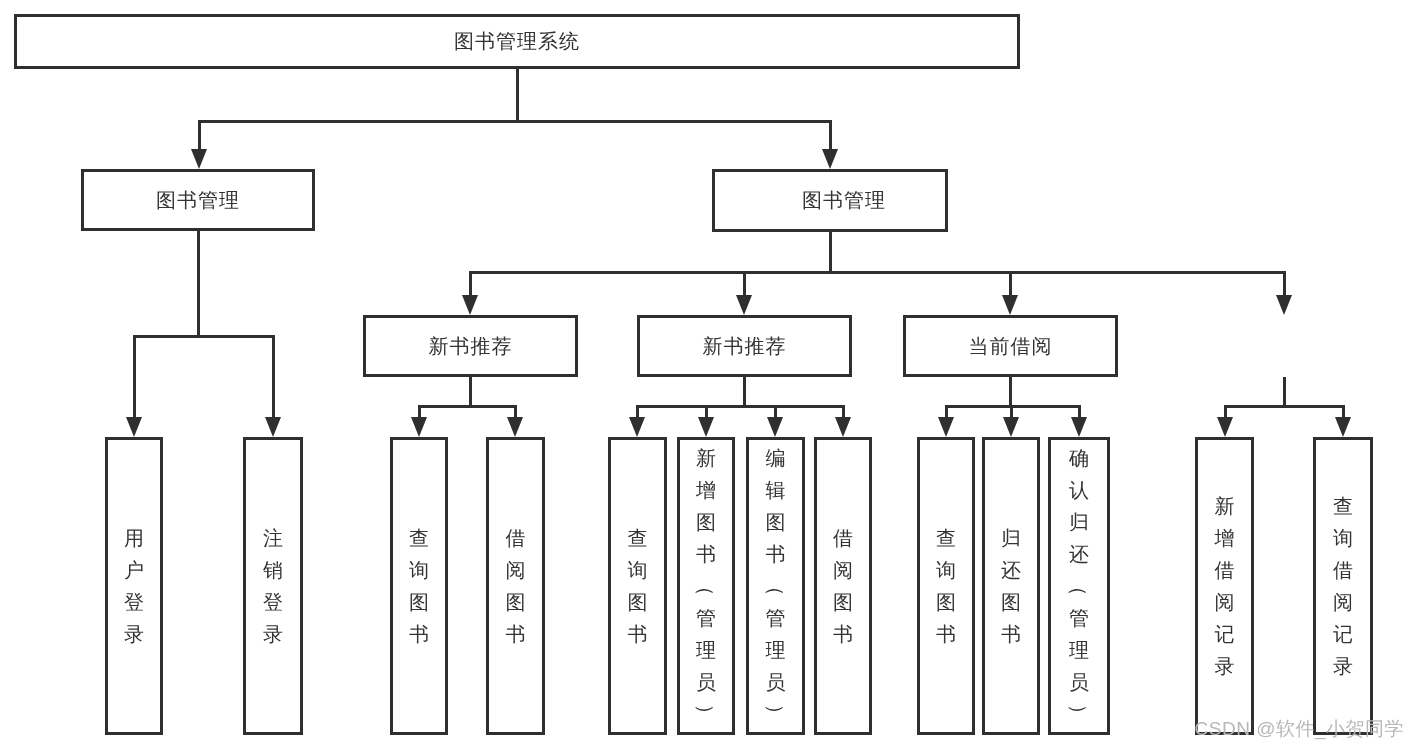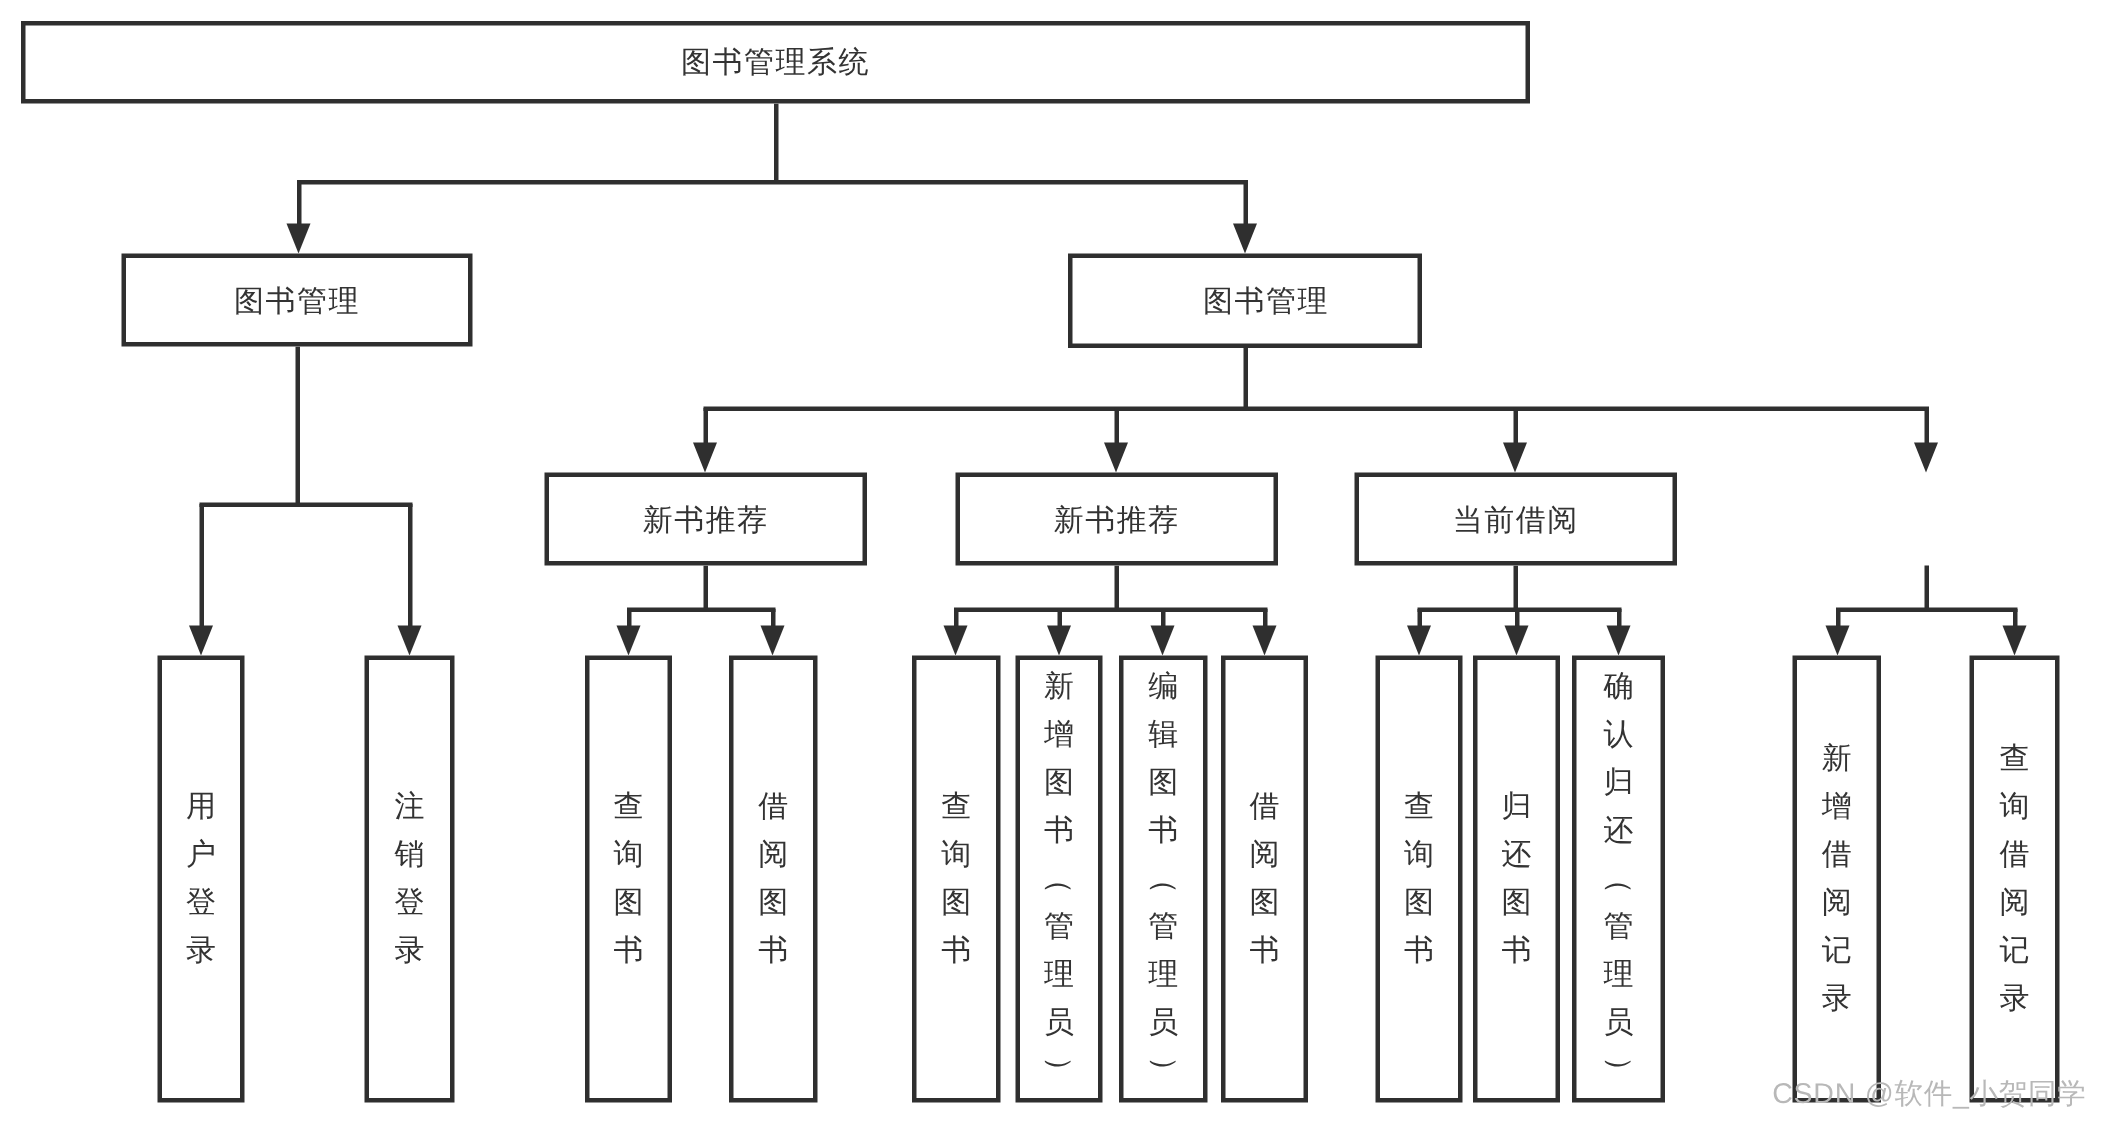--- a/index.html
+++ b/index.html
@@ -41,21 +41,21 @@
   .connector-line { position: absolute; background: #2f2f2f; }
   .connector-arrowhead {
     position: absolute;
     width: 0; height: 0;
     border-left: 8px solid transparent;
     border-right: 8px solid transparent;
     border-top: 20px solid #2f2f2f;
   }
   .watermark {
     position: absolute;
-    right: 14px;
+    right: 1px;
     bottom: 5px;
     font-size: 19px;
     letter-spacing: 0.5px;
     color: #b8b8b8;
     z-index: 5;
     white-space: nowrap;
     text-align: center;
   }
 </style>
 </head>

